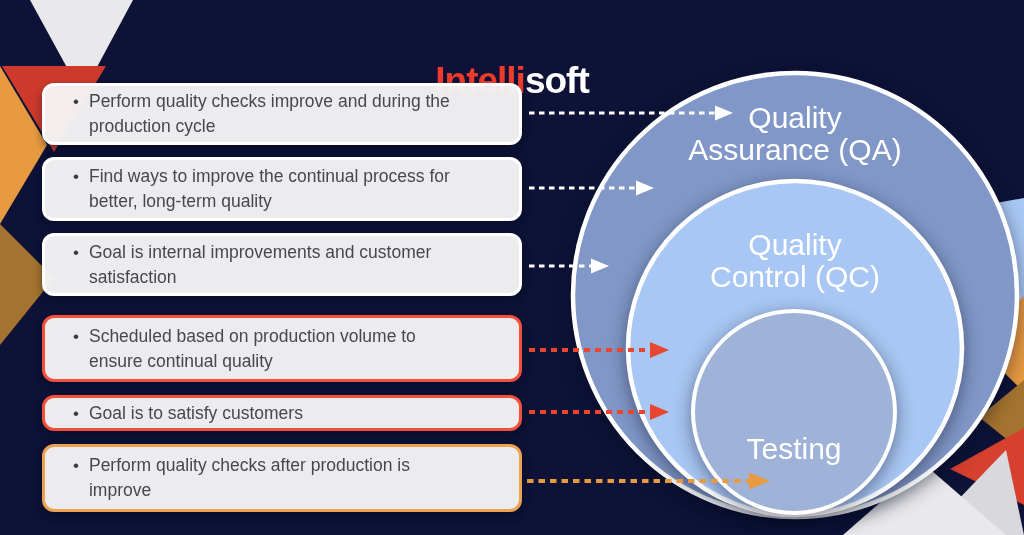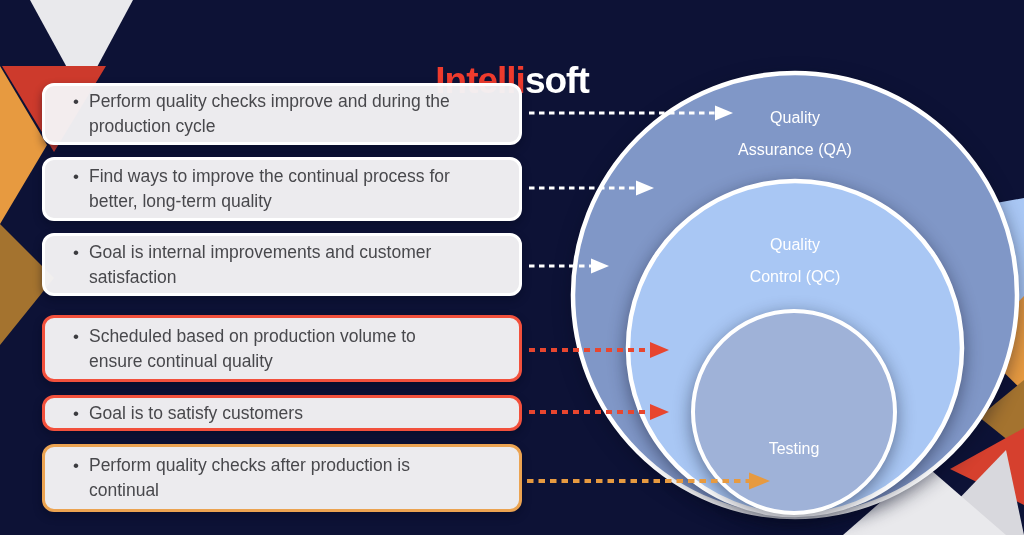--- a/index.html
+++ b/index.html
@@ -25,21 +25,21 @@
   .note-body{display:flex;align-items:flex-start;}
   .bullet{
     color:#3c3c40;font-size:17px;line-height:25px;margin-right:10px;flex:0 0 auto;
   }
   .note-text{
     color:#48484c;font-size:17.5px;line-height:25px;max-width:382px;
   }
   
   .circle-label{
     position:absolute;width:330px;text-align:center;color:#fff;
-    font-size:16px;line-height:32px;font-weight:400;
+    font-size:30px;line-height:32px;font-weight:400;
   }
   .circle-shadow{filter:drop-shadow(0 5px 9px rgba(5,8,30,0.45));}
   svg{display:block;}
 </style>
 </head>
 <body>
 
 <div class="stage" style="background: rgb(13, 18, 54);">
 
   <svg class="layer" width="1024" height="535" viewBox="0 0 1024 535">
@@ -126,17 +126,17 @@
   </div>
   <div class="note" style="top: 395px; height: 36px; border-color: rgb(242, 80, 60);">
     <div class="note-body">
         <span class="bullet">•</span>
         <span class="note-text">Goal is to satisfy customers</span>
       </div>
   </div>
   <div class="note" style="top: 444px; height: 68px; border-color: rgb(235, 163, 81);">
     <div class="note-body">
         <span class="bullet">•</span>
-        <span class="note-text">Perform quality checks after production is continual</span>
+        <span class="note-text">Perform quality checks after production is improve</span>
       </div>
   </div>
 
 </div>
 
 </body></html>

